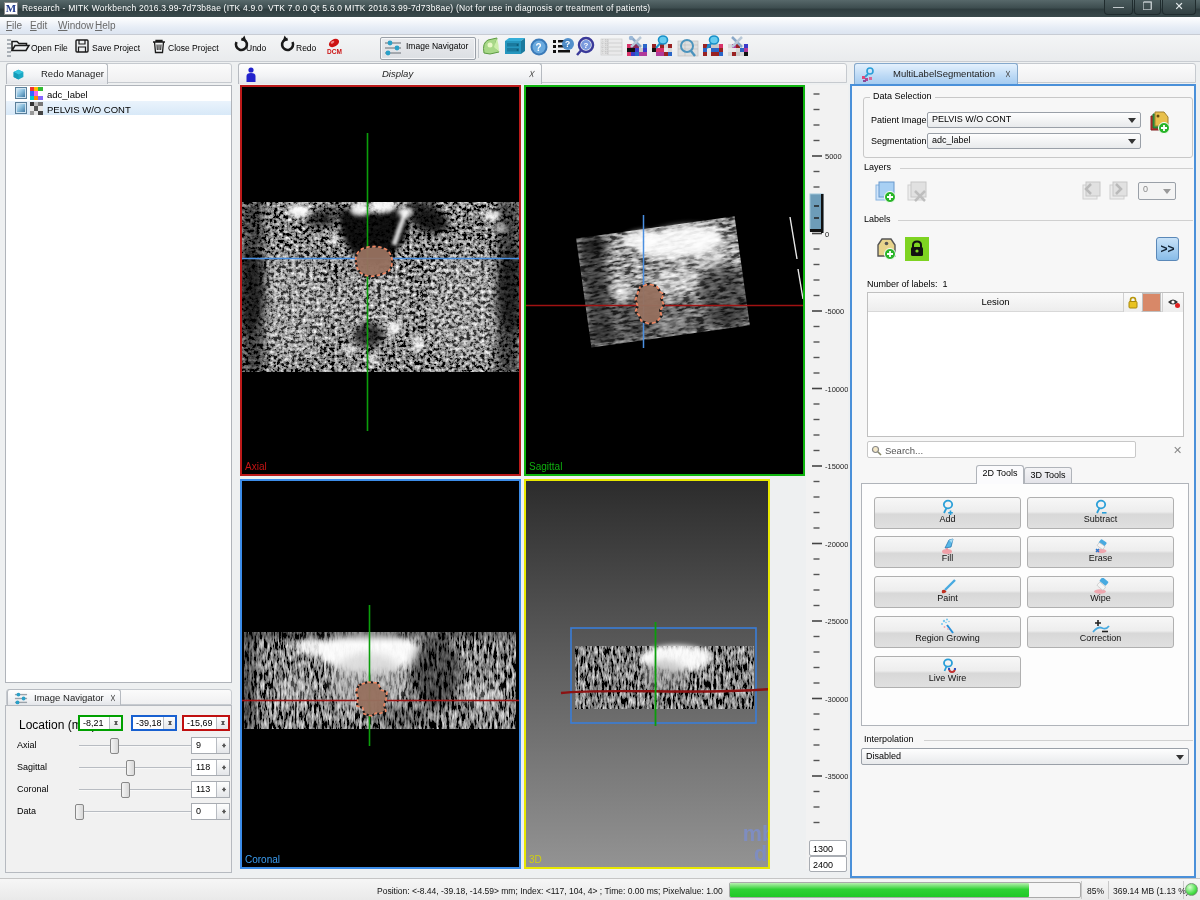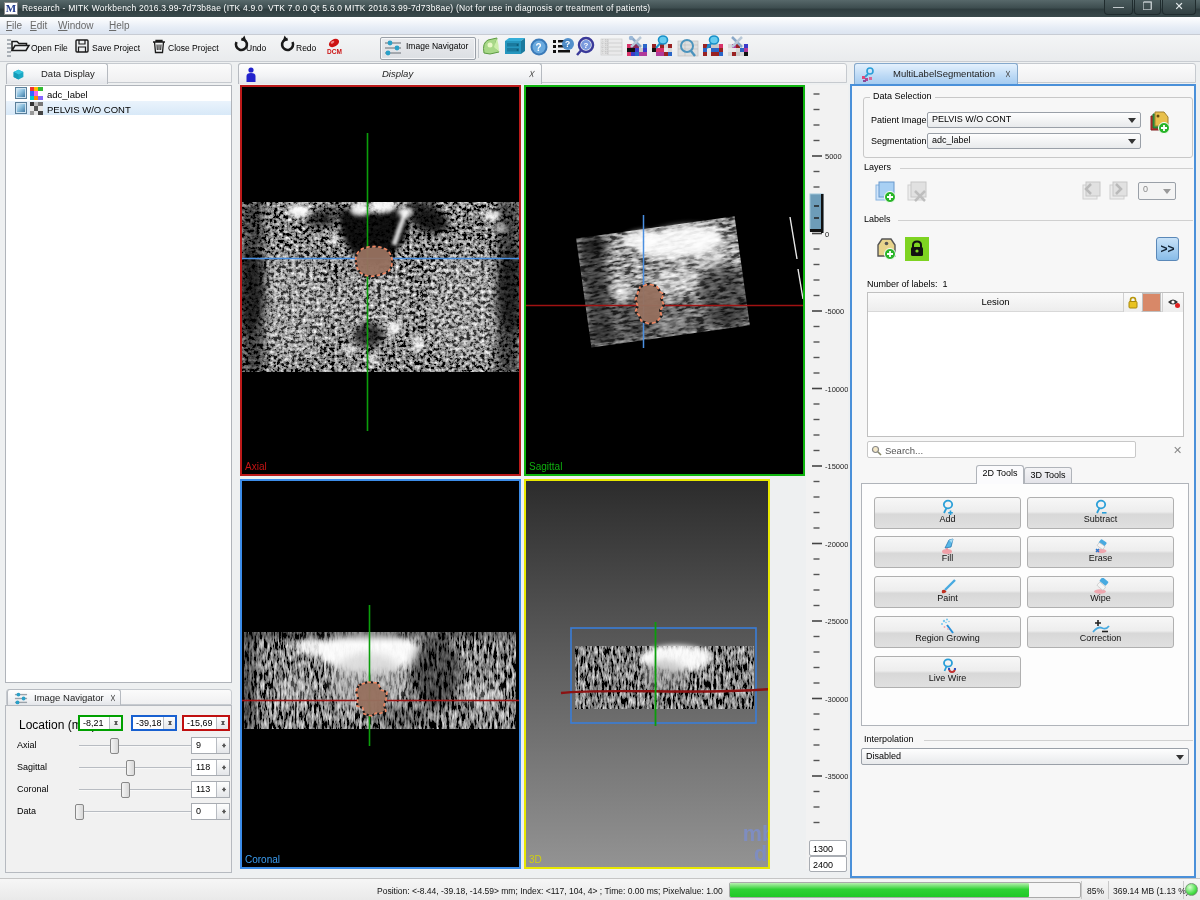--- a/index.html
+++ b/index.html
@@ -66,21 +66,21 @@
   <div id="titletext" class="abs">Research - MITK Workbench 2016.3.99-7d73b8ae (ITK 4.9.0&nbsp; VTK 7.0.0 Qt 5.6.0 MITK 2016.3.99-7d73b8ae) (Not for use in diagnosis or treatment of patients)</div>
   <div class="winbtn abs" style="left:1104px;width:29px;">—</div>
   <div class="winbtn abs" style="left:1134px;width:27px;">❐</div>
   <div class="winbtn abs" style="left:1162px;width:34px;">✕</div>
 </div>
 
 <div id="menubar" class="abs">
   <div class="menuitem abs" style="left:6px;"><span>F</span>ile</div>
   <div class="menuitem abs" style="left:30px;"><span>E</span>dit</div>
   <div class="menuitem abs" style="left:58px;"><span>W</span>indow</div>
-  <div class="menuitem abs" style="left:109px;"><span>H</span>elp</div>
+  <div class="menuitem abs" style="left:95px;"><span>H</span>elp</div>
 </div>
 
 <div id="toolbar" class="abs">
   <div id="tbhandle" class="abs"></div>
   <div class="tbtxt abs" style="left:31px;">Open File</div>
   <div class="tbtxt abs" style="left:92px;">Save Project</div>
   <div class="tbtxt abs" style="left:168px;">Close Project</div>
   <div class="tbtxt abs" style="left:246px;">Undo</div>
   <div class="tbtxt abs" style="left:296px;">Redo</div>
   <div class="tbtxt abs" style="left:349px;margin-top:28px;">DICOM</div>
@@ -261,21 +261,21 @@
   <div class="tabstrip abs" style="left:238px;top:1px;width:609px;"></div>
   <div class="tabstrip abs" style="left:854px;top:1px;width:342px;"></div>
   <div class="tabstrip abs" style="left:6px;top:627px;width:226px;height:16px;"></div>
 
   <div class="ptab abs" style="left:6px;top:1px;width:102px;">
     <svg class="abs" style="left:5px;top:4px;" width="13" height="13" viewBox="0 0 16 16">
           <path d="M2 5 L8 2 L14 5 L14 11 L8 14 L2 11 Z" fill="#1ba8c4"></path>
           <path d="M2 5 L8 8 L14 5 L8 2 Z" fill="#35c4de"></path>
           <path d="M8 8 L8 14 L2 11 L2 5 Z" fill="#149cb8"></path>
         </svg>
-    <div class="abs" style="left:34px;top:4px;">Data Display</div>
+    <div class="abs" style="left:34px;top:4px;">Redo Manager</div>
   </div>
   <div class="abs" style="left:5px;top:23px;width:227px;height:598px;background:#fff;border:1px solid #b0b4ba;">
     <div class="abs" style="left:0px;top:1px;width:225px;height:14px;">
       <div class="abs" style="left:9px;top:0px;width:12px;height:12px;background:linear-gradient(135deg,#e8f2fa,#8fc2e0 45%,#2e6a96);border:1px solid #5a7f9a;box-shadow:inset 0 0 0 1px #cfe4f2;"></div>
       <svg class="abs" style="left:24px;top:0px;" width="13" height="13">
             <rect width="13" height="13" fill="#222"></rect>
             <rect x="0" y="0" width="4" height="4" fill="#e33"></rect>
             <rect x="4" y="0" width="4" height="4" fill="#fb0"></rect>
             <rect x="8" y="0" width="5" height="4" fill="#3b3"></rect>
             <rect x="0" y="4" width="4" height="5" fill="#36f"></rect>

